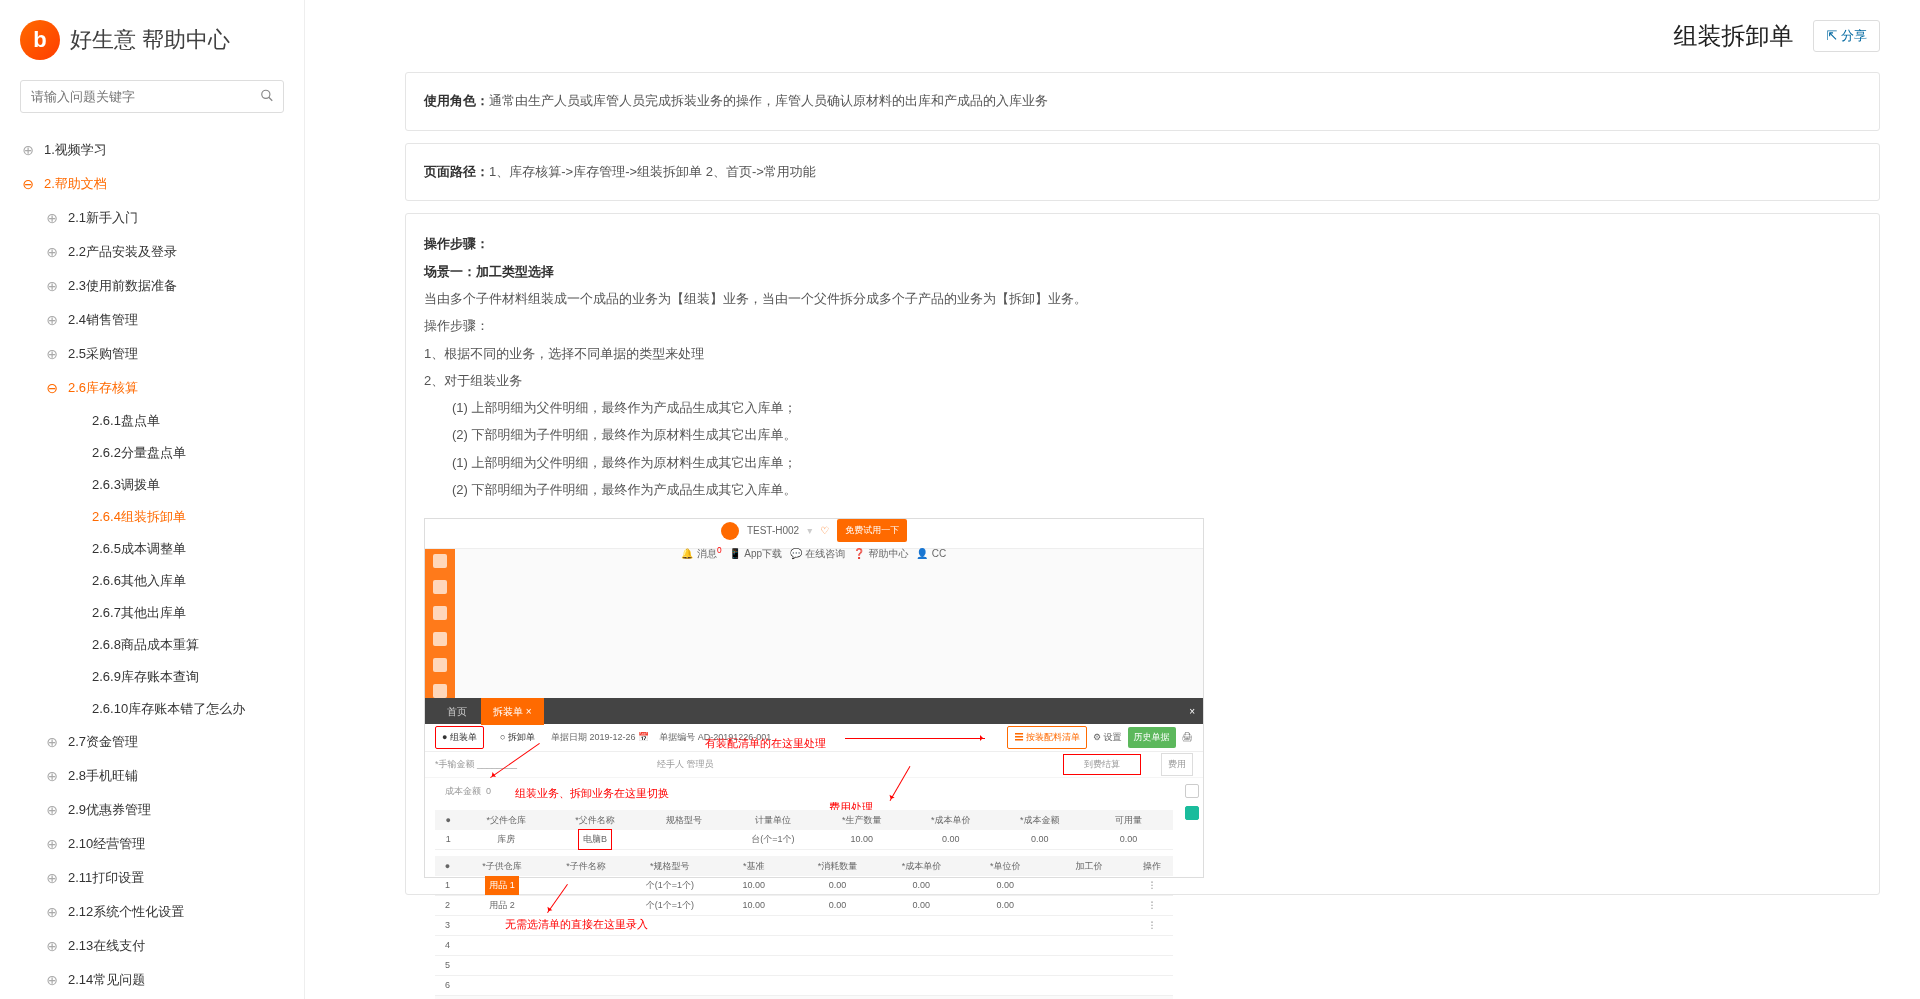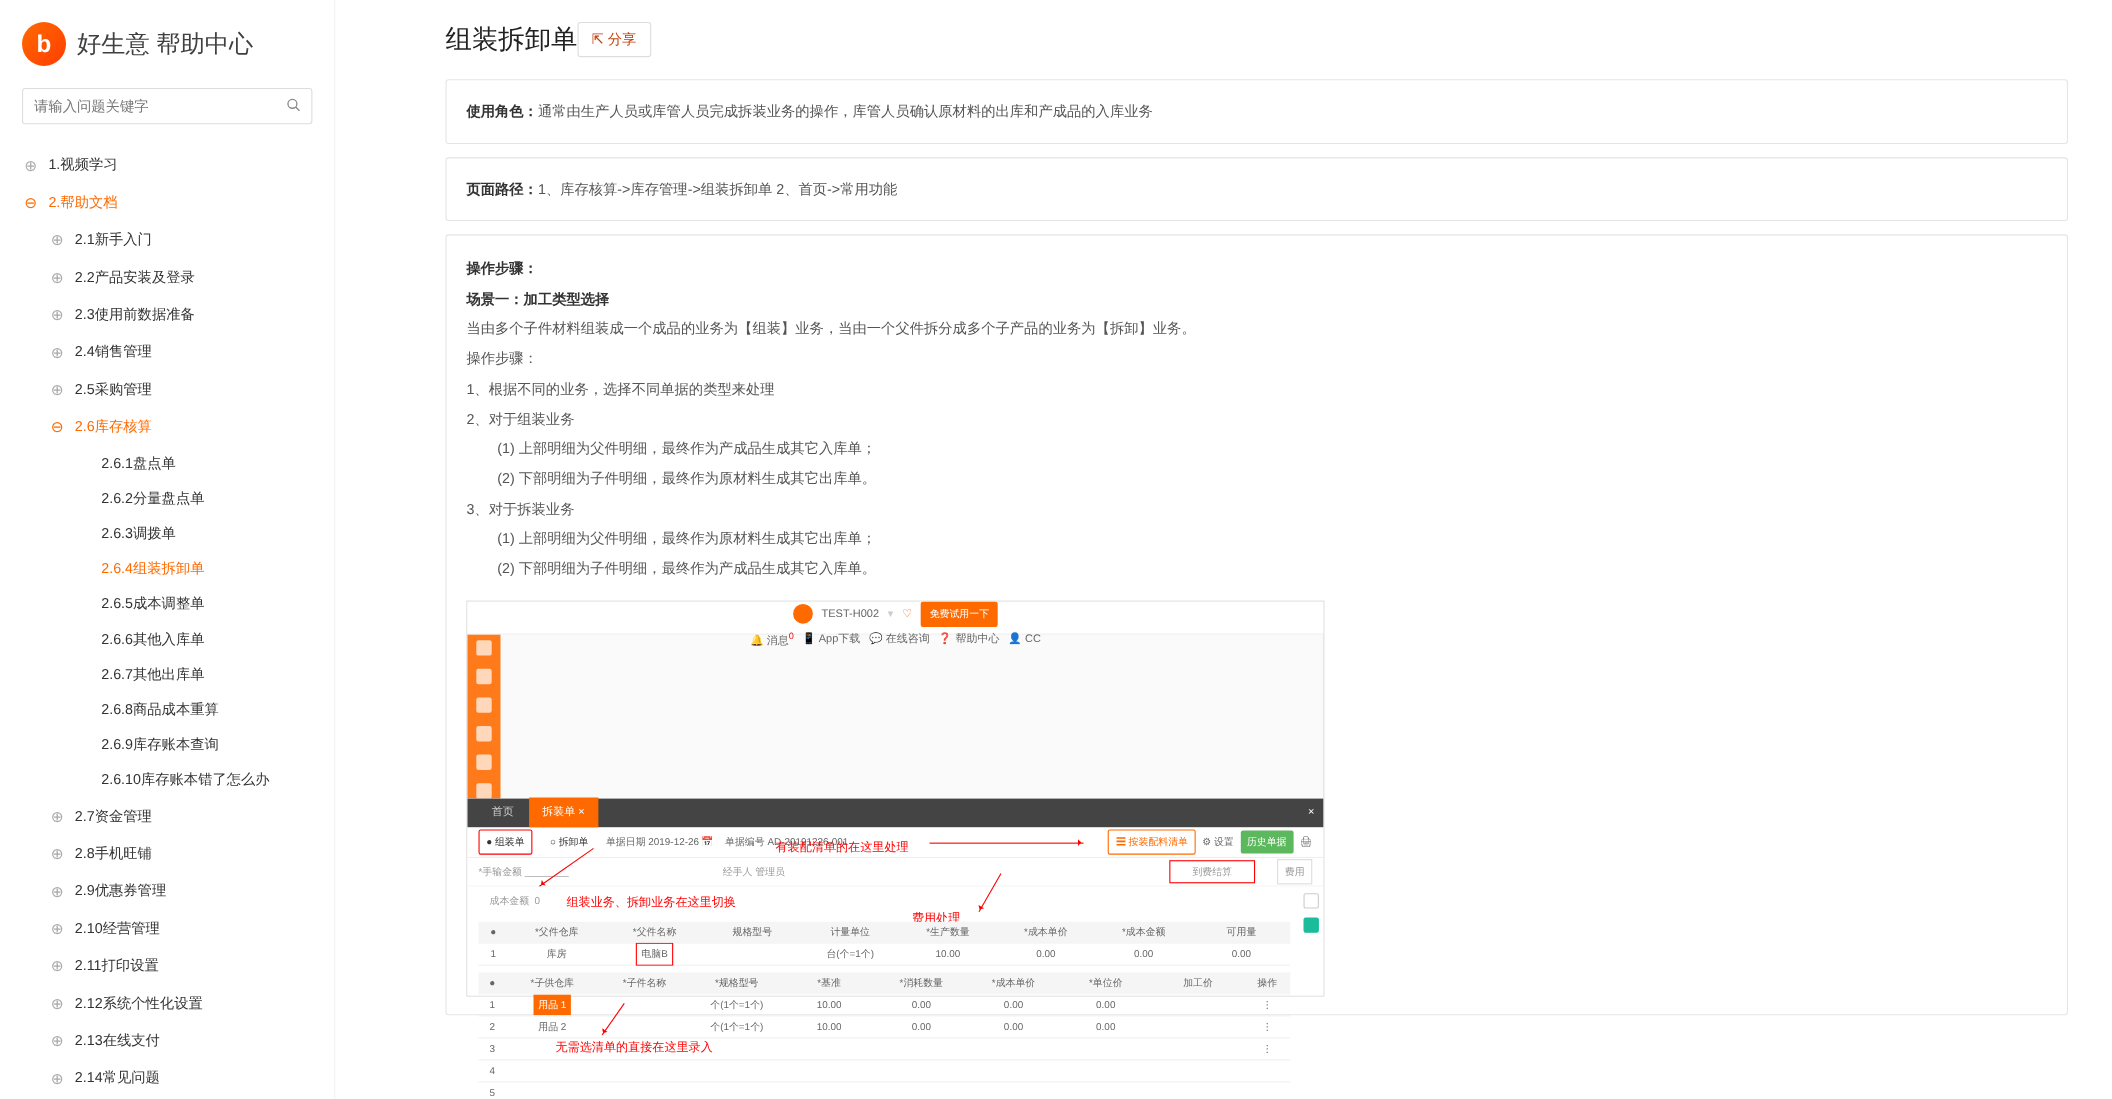--- a/index.html
+++ b/index.html
@@ -14,23 +14,23 @@
 .search-box .si { position: absolute; right: 10px; top: 50%; transform: translateY(-50%); color: #888; }
 .nav-item { display: flex; align-items: center; padding: 8px 0; cursor: pointer; color: #333; }
 .nav-item .ic { width: 16px; height: 16px; margin-right: 8px; display: inline-flex; align-items: center; justify-content: center; font-size: 14px; color: #aaa; }
 .nav-item.active { color: #ff6a00; }
 .nav-item.active .ic { color: #ff6a00; }
 .nav-sub { padding-left: 24px; }
 .nav-sub2 { padding-left: 48px; }
 .nav-sub2 .nav-item { font-size: 13px; padding: 7px 0; }
 .nav-sub2 .nav-item.current { color: #ff6a00; }
 .content { flex: 1; padding: 20px 40px 20px 100px; background: #fff; max-width: 1615px; }
-.header-row { display: flex; justify-content: flex-start; align-items: center; margin-bottom: 20px; }
+.header-row { display: flex; justify-content: flex-end; align-items: center; margin-bottom: 20px; gap: 20px; }
 .page-title { font-size: 24px; font-weight: 500; color: #222; }
-.share-btn { padding: 6px 12px; border: 1px solid #ddd; border-radius: 3px; font-size: 13px; cursor: pointer; color: #c2410c; background:#fff; }
+.share-btn { padding: 6px 12px; border: 1px solid #ddd; border-radius: 3px; font-size: 13px; cursor: pointer; color: #0369a1; background:#fff; }
 .info-box { border: 1px solid #e5e5e5; border-radius: 3px; padding: 16px 18px; margin-bottom: 12px; line-height: 1.9; font-size: 13px; color: #555; }
 .info-box b { color: #333; font-weight: 600; }
 .content-block { border: 1px solid #e5e5e5; border-radius: 3px; padding: 16px 18px; line-height: 2.1; font-size: 13px; color: #555; }
 .content-block .bold { font-weight: 600; color: #333; }
 .indent1 { padding-left: 28px; }
 .screenshot { margin-top: 15px; border: 1px solid #ddd; width: 780px; height: 360px; background: #fafafa; position: relative; font-size: 10px; color: #666; }
 .ss-topbar { height: 30px; background:#fff; border-bottom:1px solid #eee; display:flex; align-items:center; padding:0 10px; justify-content:space-between;flex-direction:column;}
 .ss-topbar .left { display:flex; align-items:center; gap:8px; }
 .ss-logo { width:18px;height:18px;border-radius:50%;background:#ff6a00; }
 .ss-orange-btn { background:#ff6a00; color:#fff; padding:2px 8px; border-radius:2px; font-size:9px;}
@@ -202,21 +202,20 @@
 
     <div class="content-block">
       <div class="bold">操作步骤：</div>
       <div class="bold">场景一：加工类型选择</div>
       <div>当由多个子件材料组装成一个成品的业务为【组装】业务，当由一个父件拆分成多个子产品的业务为【拆卸】业务。</div>
       <div>操作步骤：</div>
       <div>1、根据不同的业务，选择不同单据的类型来处理</div>
       <div>2、对于组装业务</div>
       <div class="indent1">(1) 上部明细为父件明细，最终作为产成品生成其它入库单；</div>
       <div class="indent1">(2) 下部明细为子件明细，最终作为原材料生成其它出库单。</div>
-      <div>3、对于拆装业务</div>
       <div class="indent1">(1) 上部明细为父件明细，最终作为原材料生成其它出库单；</div>
       <div class="indent1">(2) 下部明细为子件明细，最终作为产成品生成其它入库单。</div>
 
       <div class="screenshot">
         <div class="ss-topbar">
           <div class="left">
             <div class="ss-logo"></div>
             <span>TEST-H002</span>
             <span style="color:#ccc;">▾</span>
             <span style="color:#ff6a00;">♡</span>

